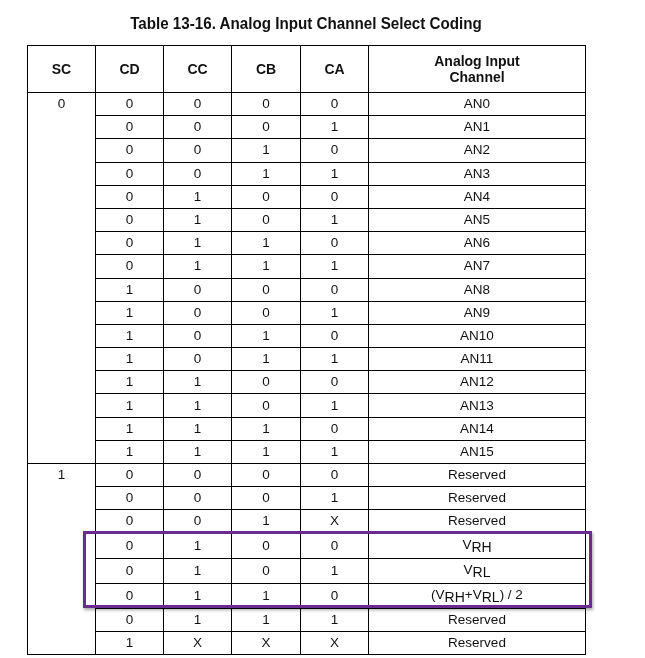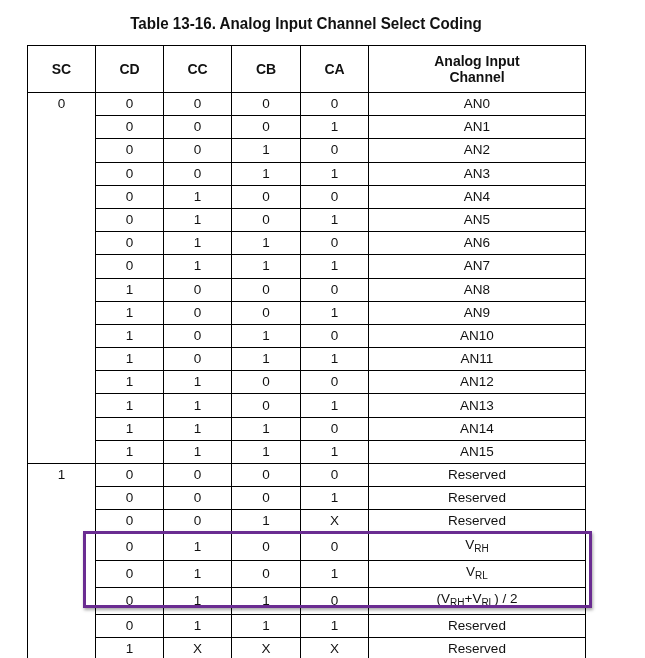--- a/index.html
+++ b/index.html
@@ -4,21 +4,21 @@
 <style>
   html,body{margin:0;padding:0;background:#ffffff;}
   body{width:645px;height:658px;position:relative;overflow:hidden;font-family:"Liberation Sans",sans-serif;color:#111;}
   .title{position:absolute;left:0;width:612px;top:14px;text-align:center;font-weight:bold;font-size:16.5px;transform:scaleX(0.92);transform-origin:306px 0;}
   table{position:absolute;left:27px;top:45px;border-collapse:collapse;table-layout:fixed;}
   td,th{border:1px solid #000;text-align:center;padding:0;font-size:13.5px;font-weight:normal;}
   th{font-weight:bold;height:46px;font-size:14px;line-height:16px;}
   td{height:22.2px;line-height:22px;}
   td.sc{vertical-align:top;border-bottom:1px solid #000;}
   td.sc span{display:block;line-height:22px;}
-  .sub{font-size:10px;vertical-align:-3px;}
+  .sub{font-size:14px;vertical-align:-3px;}
   .highlight{position:absolute;left:83px;top:531px;width:503px;height:71px;border:3px solid #6a2c91;box-shadow:1px 2px 3px rgba(0,0,0,0.35);pointer-events:none;}
 </style>
 </head>
 <body>
 
 <div class="title">Table 13-16. Analog Input Channel Select Coding</div>
 
 <table>
   <colgroup>
     <col style="width:68px">

